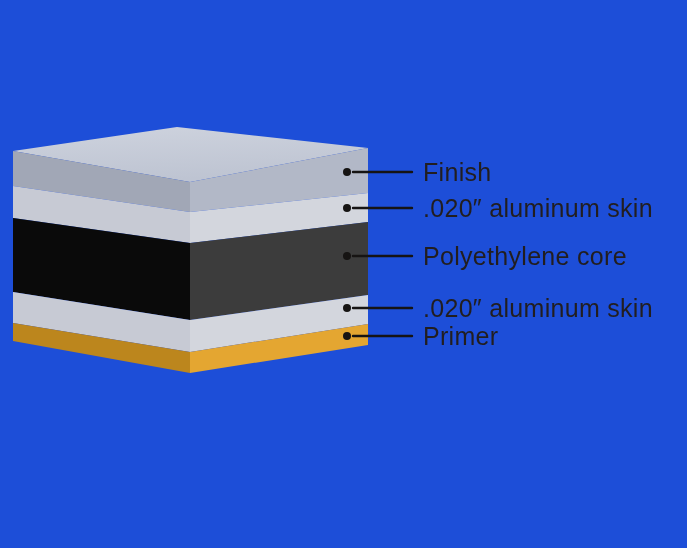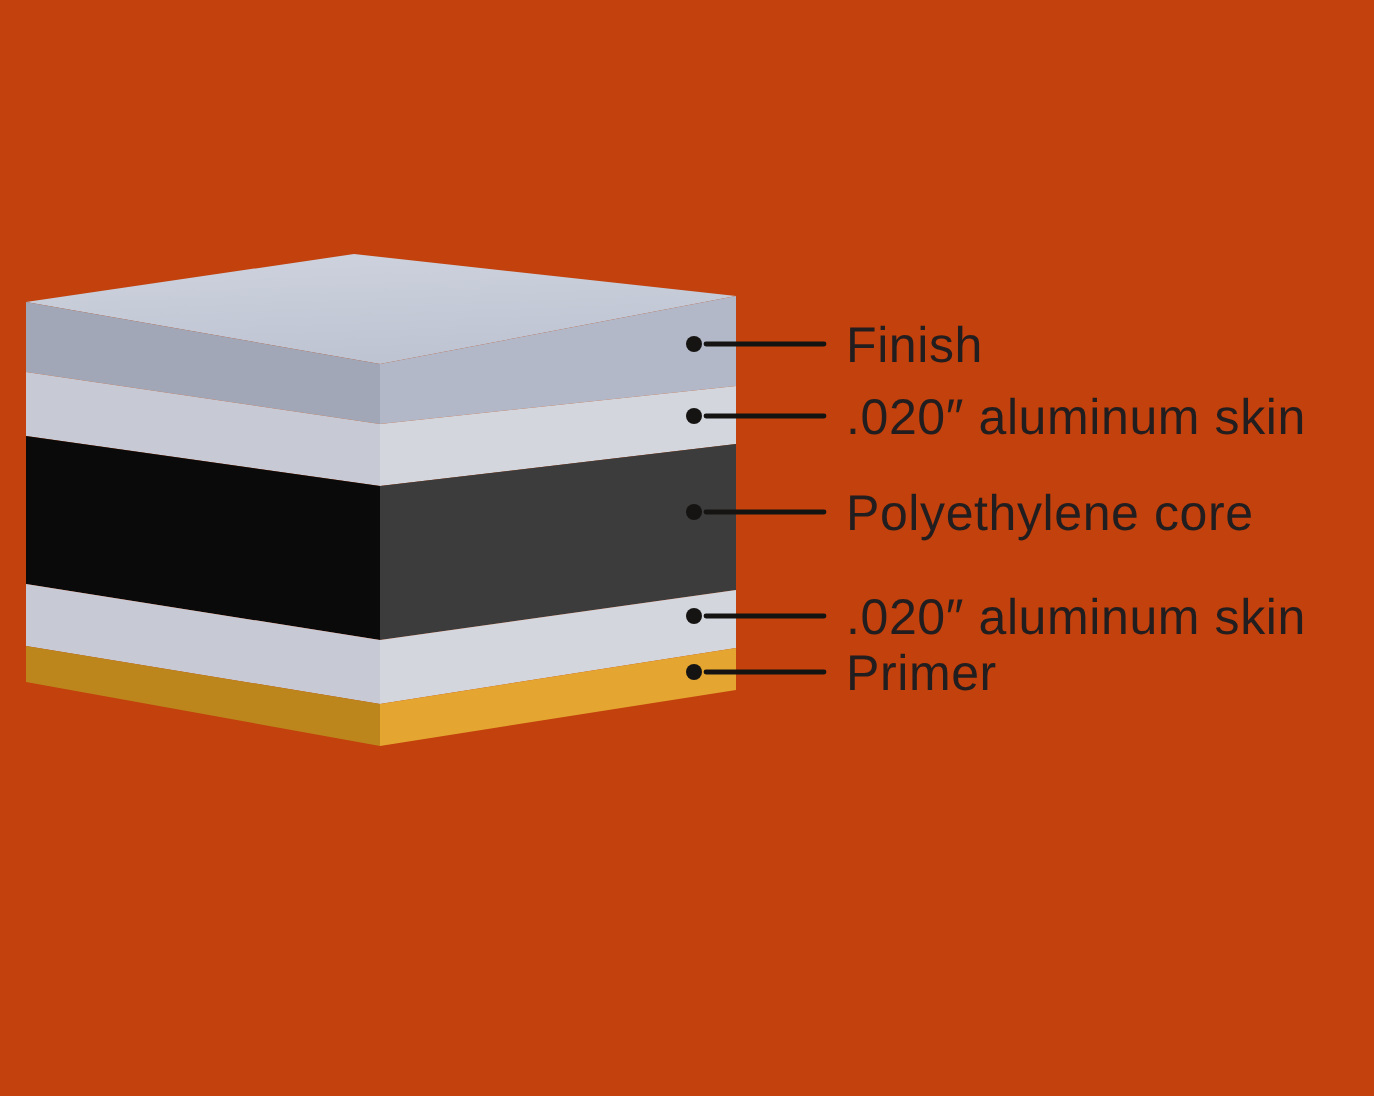--- a/index.html
+++ b/index.html
@@ -5,21 +5,21 @@
   html, body {
     margin: 0;
     padding: 0;
     background: #ffffff;
     font-family: "Liberation Sans", sans-serif;
   }
   .canvas {
     position: relative;
     width: 687px;
     height: 548px;
-    background: #c2410c;
+    background: #1d4ed8;
     overflow: hidden;
   }
   svg { display: block; }
   .layer-label {
     font-family: "Liberation Sans", sans-serif;
     font-size: 25px;
     letter-spacing: 0.3px;
     fill: #221e1f;
   }
   .callout-line {

